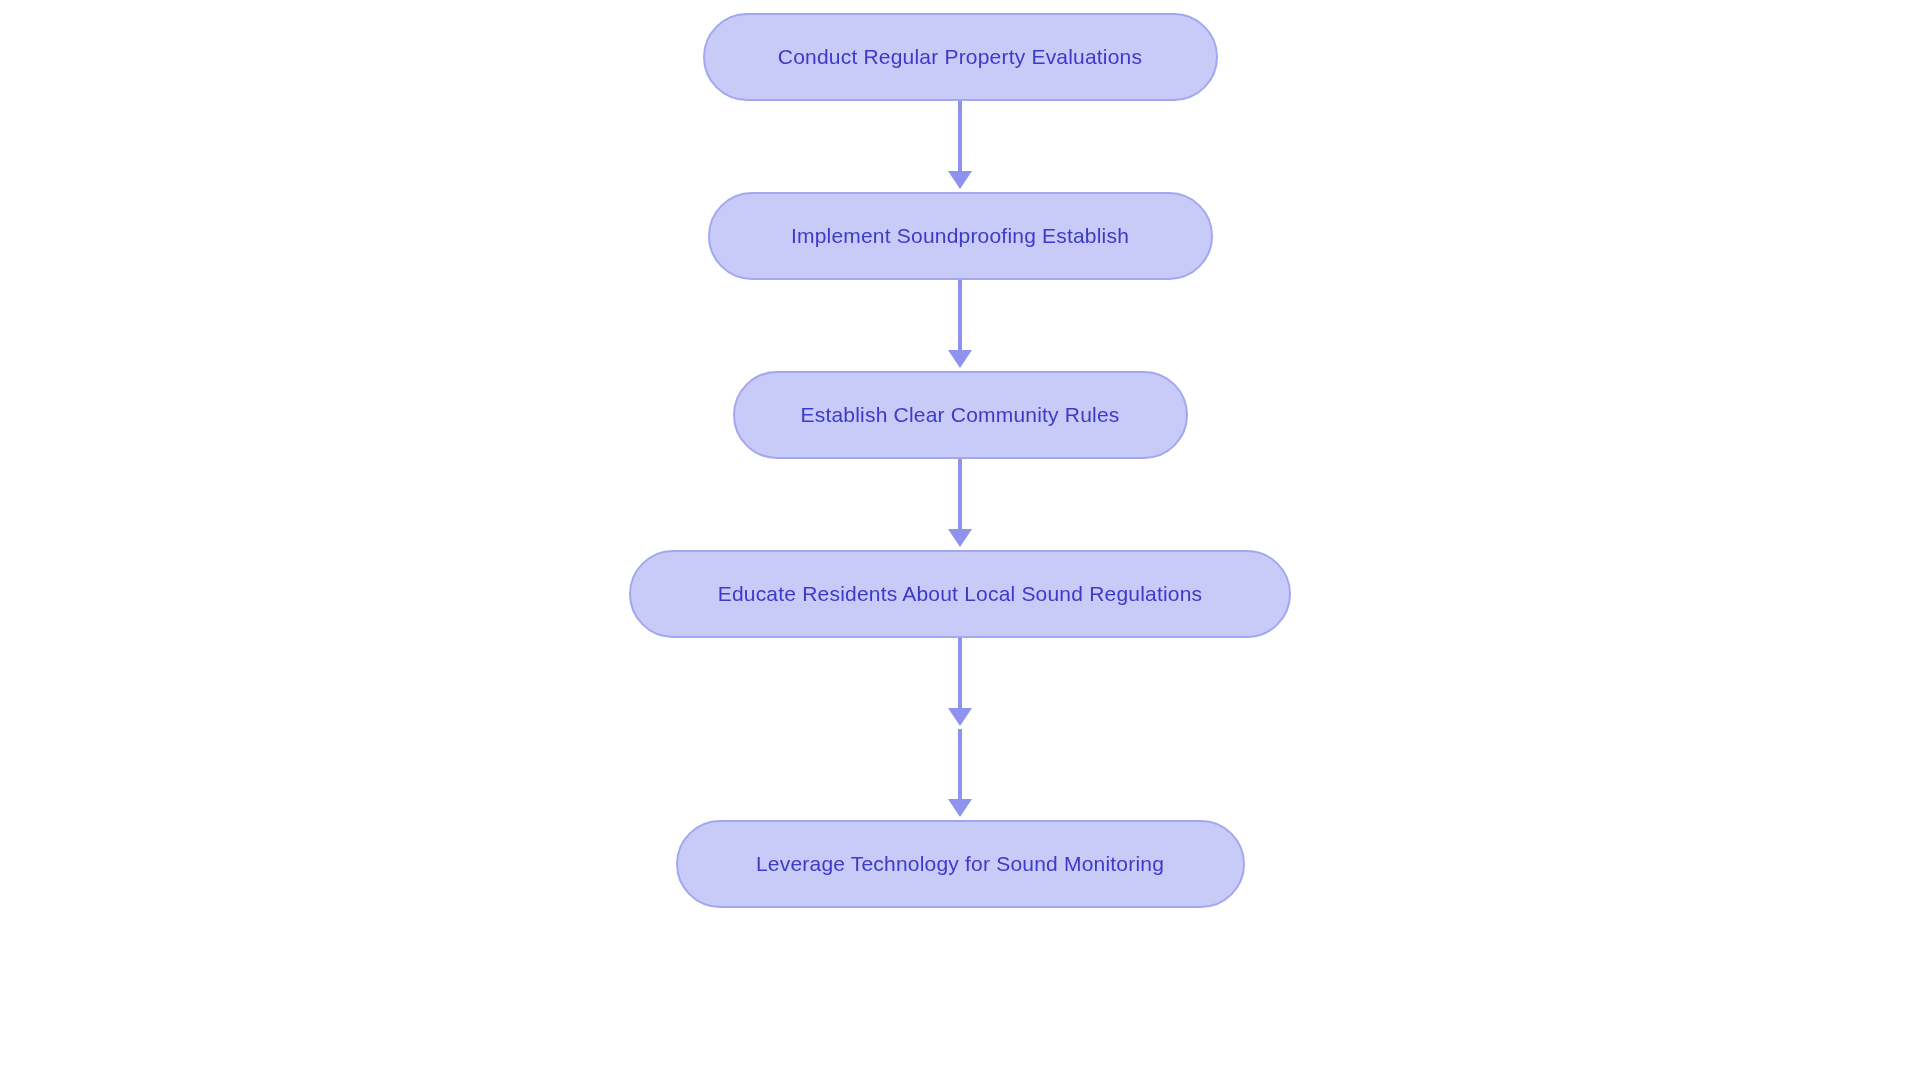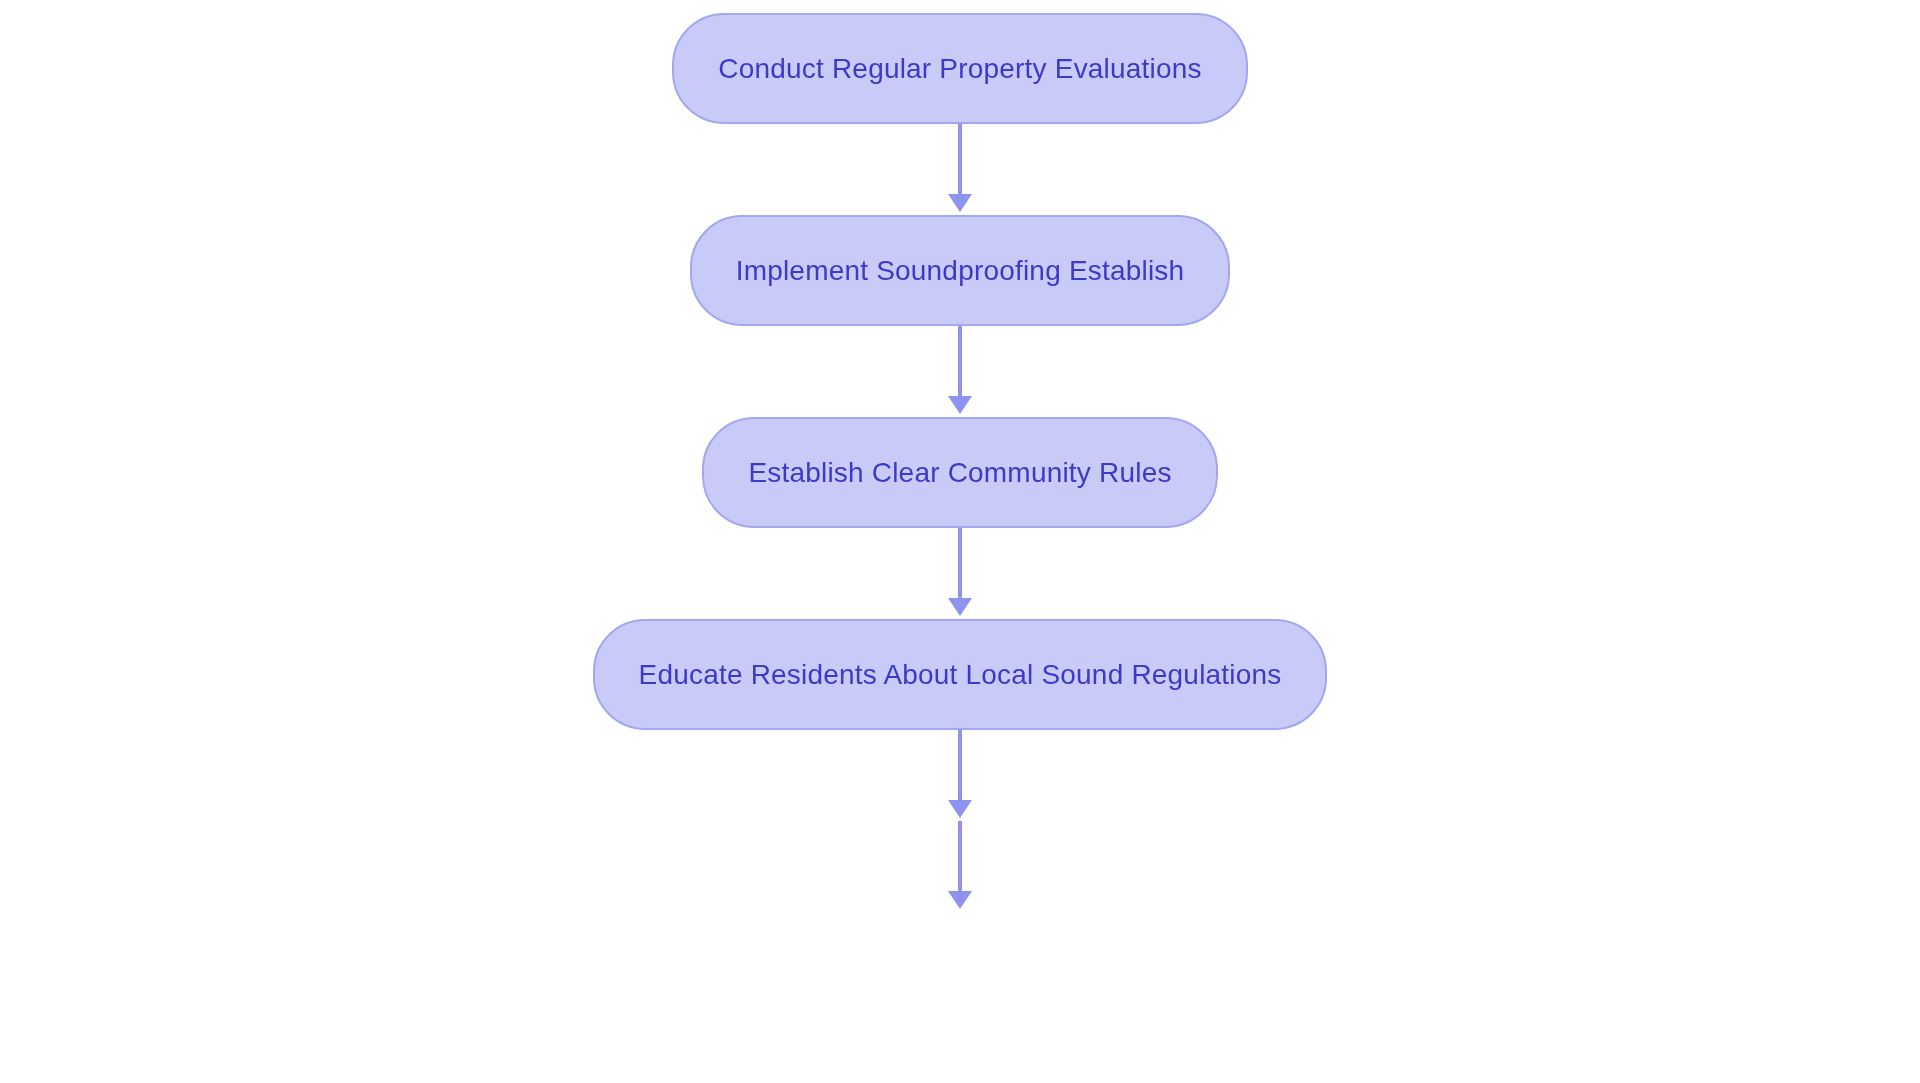--- a/index.html
+++ b/index.html
@@ -22,26 +22,26 @@
     overflow: hidden;
   }
   .flow {
     width: 100%;
     padding-top: 13px;
     display: flex;
     flex-direction: column;
     align-items: center;
   }
   .node {
-    height: 111px;
+    height: 88px;
     border-radius: 52px;
     background: var(--node-fill);
     border: 2px solid var(--node-border);
     color: var(--node-text);
-    font-size: 28px;
+    font-size: 21px;
     letter-spacing: 0.2px;
     display: flex;
     align-items: center;
     justify-content: center;
     text-align: center;
     padding: 0 44px;
     white-space: nowrap;
   }
   
   .node[data-idx="0"] { min-width: 515px; }
@@ -110,15 +110,18 @@
       <div class="stem"></div>
       <div class="head"></div>
     </div>
 
 
     <div class="arrow">
       <div class="stem"></div>
       <div class="head"></div>
     </div>
 
+    <div class="node" data-idx="5">
+      <span>Leverage Technology for Sound Monitoring</span>
+    </div>
 
   </div>
 </div>
 
 </body></html>

